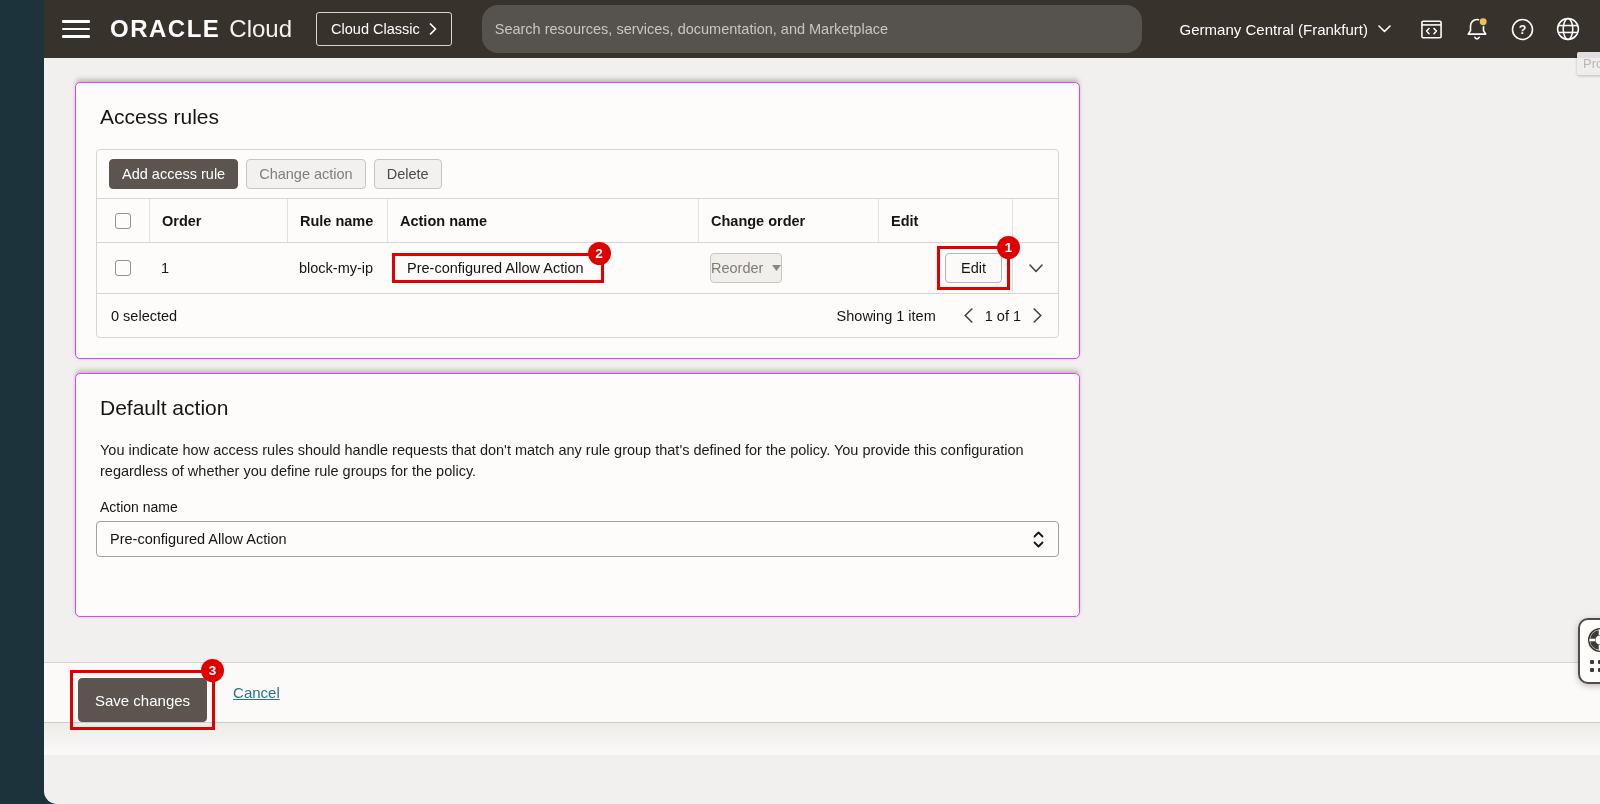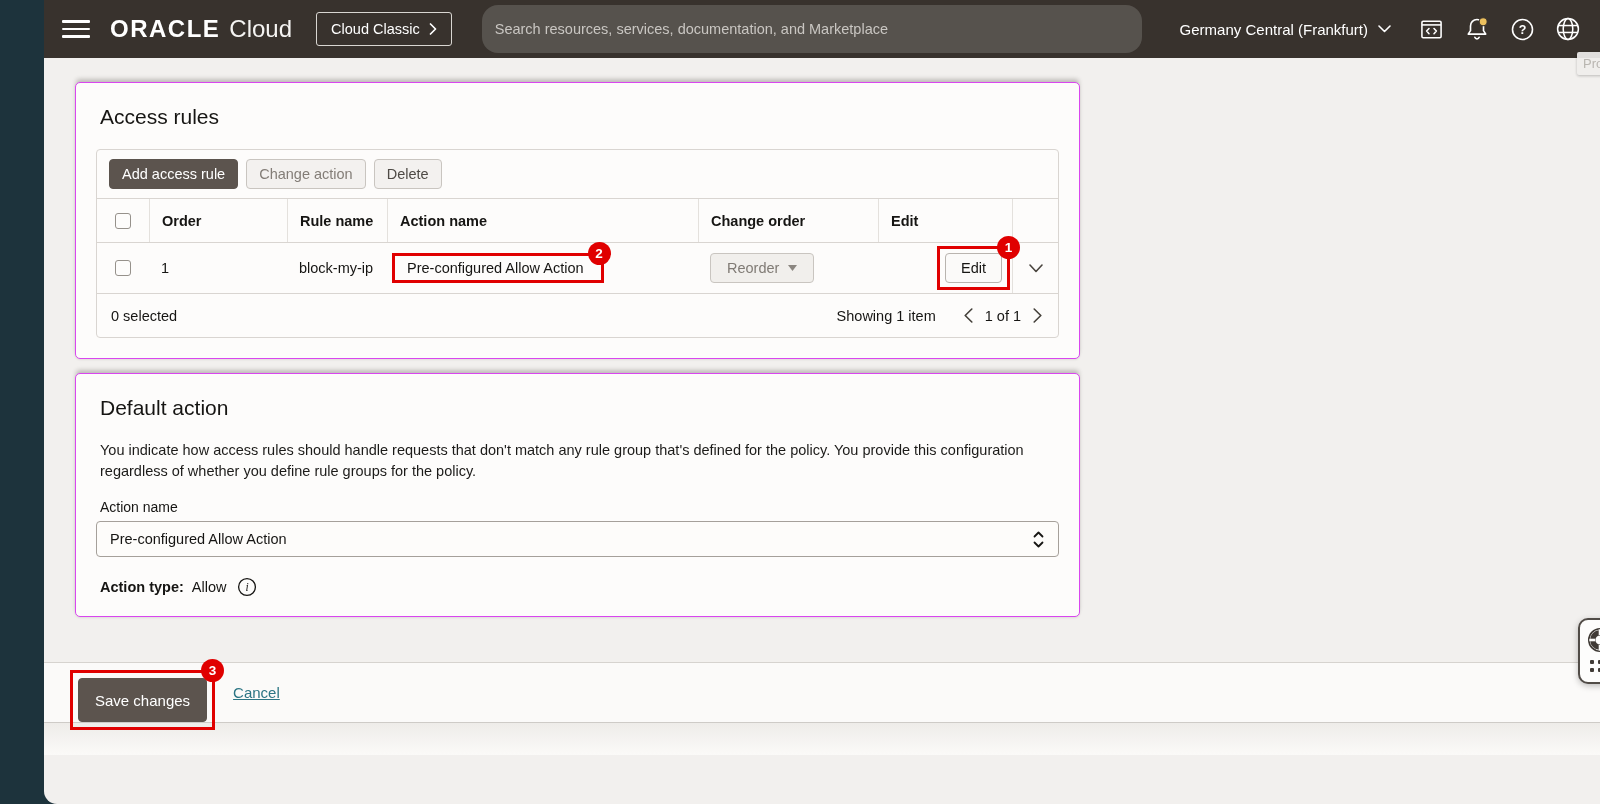--- a/index.html
+++ b/index.html
@@ -53,21 +53,21 @@
   .thead { height:44px; border-bottom:1px solid #d9d5d1; font-weight:700; font-size:14.5px; }
   .trow { height:51px; border-bottom:1px solid #d9d5d1; font-size:14.5px; }
   .cell { padding-left:12px; height:100%; display:flex; align-items:center; }
   .thead .cell + .cell { border-left:1px solid #e4e1dd; }
   .c-check { justify-content:center; padding-left:0; }
   .c-exp { justify-content:center; padding-left:0; }
   .trow .c-exp { border-left:1px solid #e4e1dd; }
   .checkbox { width:16px; height:16px; border:1.5px solid #96918b; border-radius:3px; background:transparent; cursor:pointer; }
 
   .reorder-btn { height:30px; display:flex; align-items:center; gap:9px; background:#f1efec; border:1px solid #c9c5c0;
-    border-radius:4px; color:#807b75; font-size:14.5px; padding:0 16px; cursor:pointer; font-family:inherit; }
+    border-radius:4px; color:#807b75; font-size:14.5px; padding:0 0; cursor:pointer; font-family:inherit; }
   .edit-btn { height:30px; background:#fbfaf9; border:1px solid #b9b4af; border-radius:4px; color:#161513;
     font-size:14.5px; padding:0 15px; cursor:pointer; font-family:inherit; }
   .expander { background:none; border:none; cursor:pointer; display:flex; }
 
   .tfoot { height:43px; display:flex; align-items:center; padding:0 14px; font-size:14.5px; }
   .tfoot-right { margin-left:auto; display:flex; align-items:center; gap:10px; }
   .tfoot-showing { margin-right:16px; }
   .page-btn { background:none; border:none; cursor:pointer; display:flex; padding:2px; }
 
   
@@ -265,30 +265,20 @@
       <h2>Default action</h2>
       <p>You indicate how access rules should handle requests that don't match any rule group that's defined for the policy. You provide this configuration regardless of whether you define rule groups for the policy.</p>
       <label class="field-label">Action name</label>
       <div class="select-box">
         <span>Pre-configured Allow Action</span>
         <svg width="13" height="19" viewBox="0 0 13 19" fill="none" stroke="#161513" stroke-width="1.8" stroke-linecap="round" stroke-linejoin="round">
           <polyline points="2.5,6.5 6.5,2.5 10.5,6.5"></polyline>
             <polyline points="2.5,12.5 6.5,16.5 10.5,12.5"></polyline>
         </svg>
       </div>
-      <div class="action-type">
-        <strong>Action type:</strong>
-        <span>Allow</span>
-        <button class="info-btn">
-          <svg width="20" height="20" viewBox="0 0 20 20">
-            <circle cx="10" cy="10" r="8.4" fill="none" stroke="#161513" stroke-width="1.3"></circle>
-            <text x="10" y="14" font-size="11.5" font-style="italic" fill="#161513" text-anchor="middle" font-family="Liberation Serif, serif">i</text>
-          </svg>
-        </button>
-      </div>
     </section>
   </div>
 
   <div class="save-section">
     <span class="save-frame">
       <button class="btn btn-dark save-btn">Save changes</button>
       <span class="badge badge-3">3</span>
     </span>
     <a class="cancel-link">Cancel</a>
   </div>

